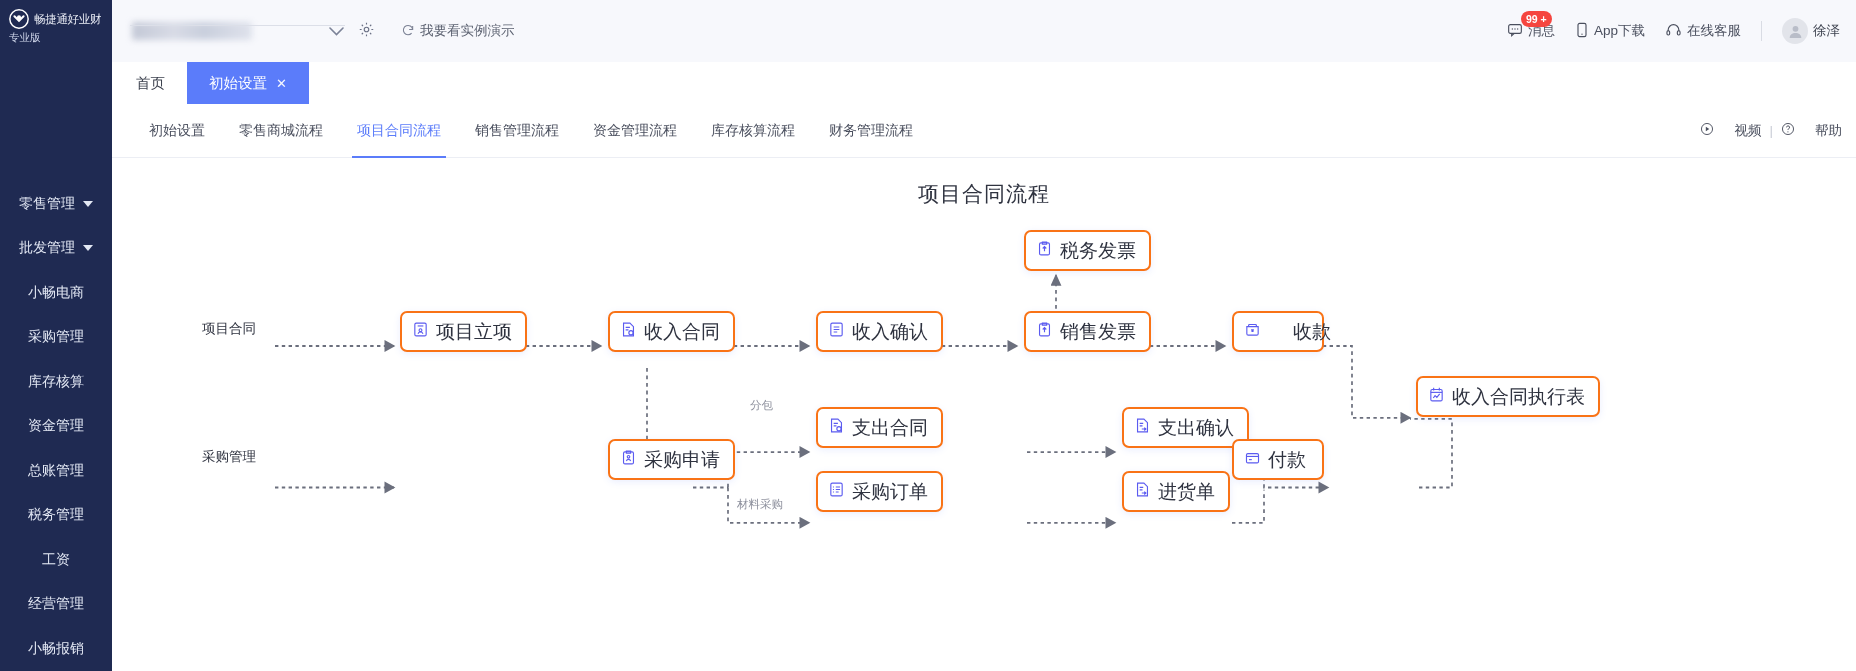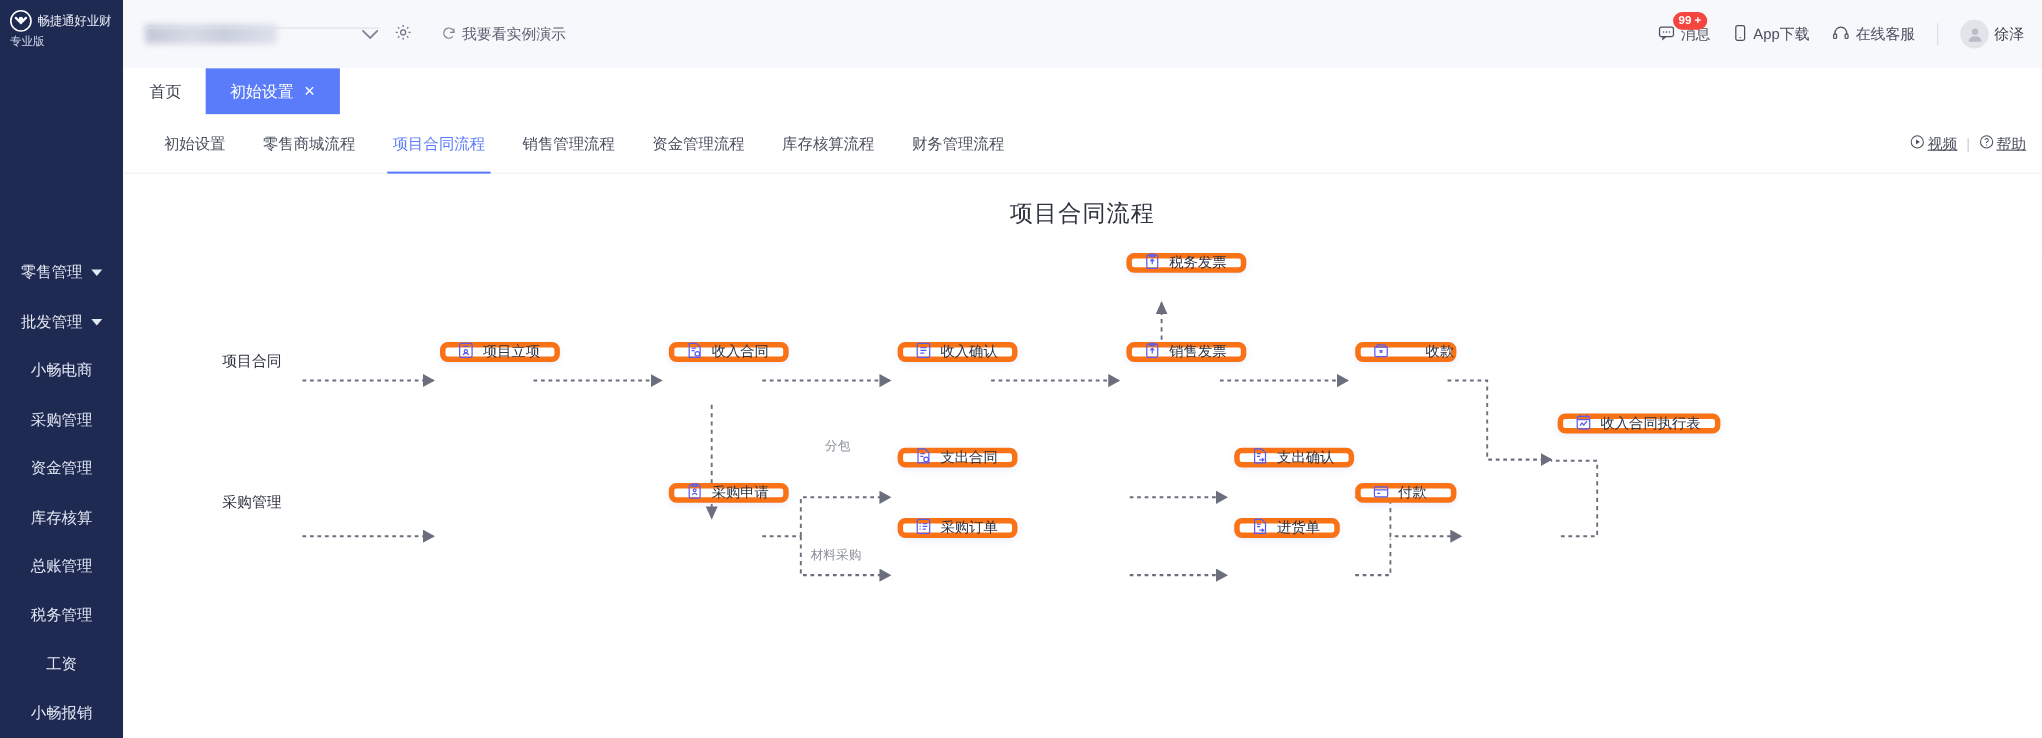--- a/index.html
+++ b/index.html
@@ -74,34 +74,34 @@
   }
   .subtab {
     padding:0 17px; height:54px; display:flex; align-items:center;
     font-size:14px; color:#4a4f5e; cursor:pointer; position:relative; white-space:nowrap;
   }
   .subtab.active { color:#5b7cfa; }
   .subtab.active:after {
     content:""; position:absolute; left:12px; right:12px; bottom:0; height:2px; background:#5b7cfa;
   }
   .subnav-right { margin-left:auto; display:flex; align-items:center; gap:8px; color:#4a4f5e; font-size:13.5px;}
-  .snr-item{ display:flex; align-items:center; gap:2px; cursor:pointer;text-decoration:underline;}
+  .snr-item{ display:flex; align-items:center; gap:20px; cursor:pointer;}
   .sep { color:#c9ccd6; }
 
   
   .canvas { flex:1; background:#fff; position:relative; overflow:hidden; }
   .flow-title {
     text-align:center; font-size:21px; color:#2f3340; padding-top:22px; letter-spacing:1px;
   }
   .flow { position:absolute; inset:0; }
 
   .node {
-    position:absolute; height:18px; background:#fff; border:5px solid #f97316;
+    position:absolute; height:41px; background:#fff; border:2px solid #f97316;
     border-radius:7px; display:flex; align-items:center; gap:7px;
-    padding:0 13px 0 10px; font-size:13px; color:#2f3340; white-space:nowrap;
+    padding:0 13px 0 10px; font-size:19px; color:#2f3340; white-space:nowrap;
     box-shadow:0 2px 7px rgba(91,124,250,.13); cursor:pointer;
   }
   .node svg { flex:0 0 17px; }
   .lane-label { position:absolute; font-size:13.5px; color:#2f3340; white-space:nowrap; }
   .edge-label { position:absolute; font-size:11.5px; color:#8c8f9c; white-space:nowrap; }
   svg.lines { position:absolute; inset:0; width:100%; height:100%; pointer-events:none;}
 </style>
 </head>
 <body>
 
@@ -131,33 +131,36 @@
         <span>批发管理</span>
         <span class="caret"></span>
       </div>
       <div class="nav-item">
         <span>小畅电商</span>
       </div>
       <div class="nav-item">
         <span>采购管理</span>
       </div>
       <div class="nav-item">
+        <span>库存核算</span>
+      </div>
+      <div class="nav-item">
         <span>资金管理</span>
       </div>
       <div class="nav-item">
-        <span>库存核算</span>
-      </div>
-      <div class="nav-item">
         <span>总账管理</span>
       </div>
       <div class="nav-item">
         <span>税务管理</span>
       </div>
       <div class="nav-item">
         <span>工资</span>
+      </div>
+      <div class="nav-item">
+        <span>经营管理</span>
       </div>
       <div class="nav-item">
         <span>小畅报销</span>
       </div>
     </div>
   </div>
 
   <div class="main">
 
     <div class="topbar">

